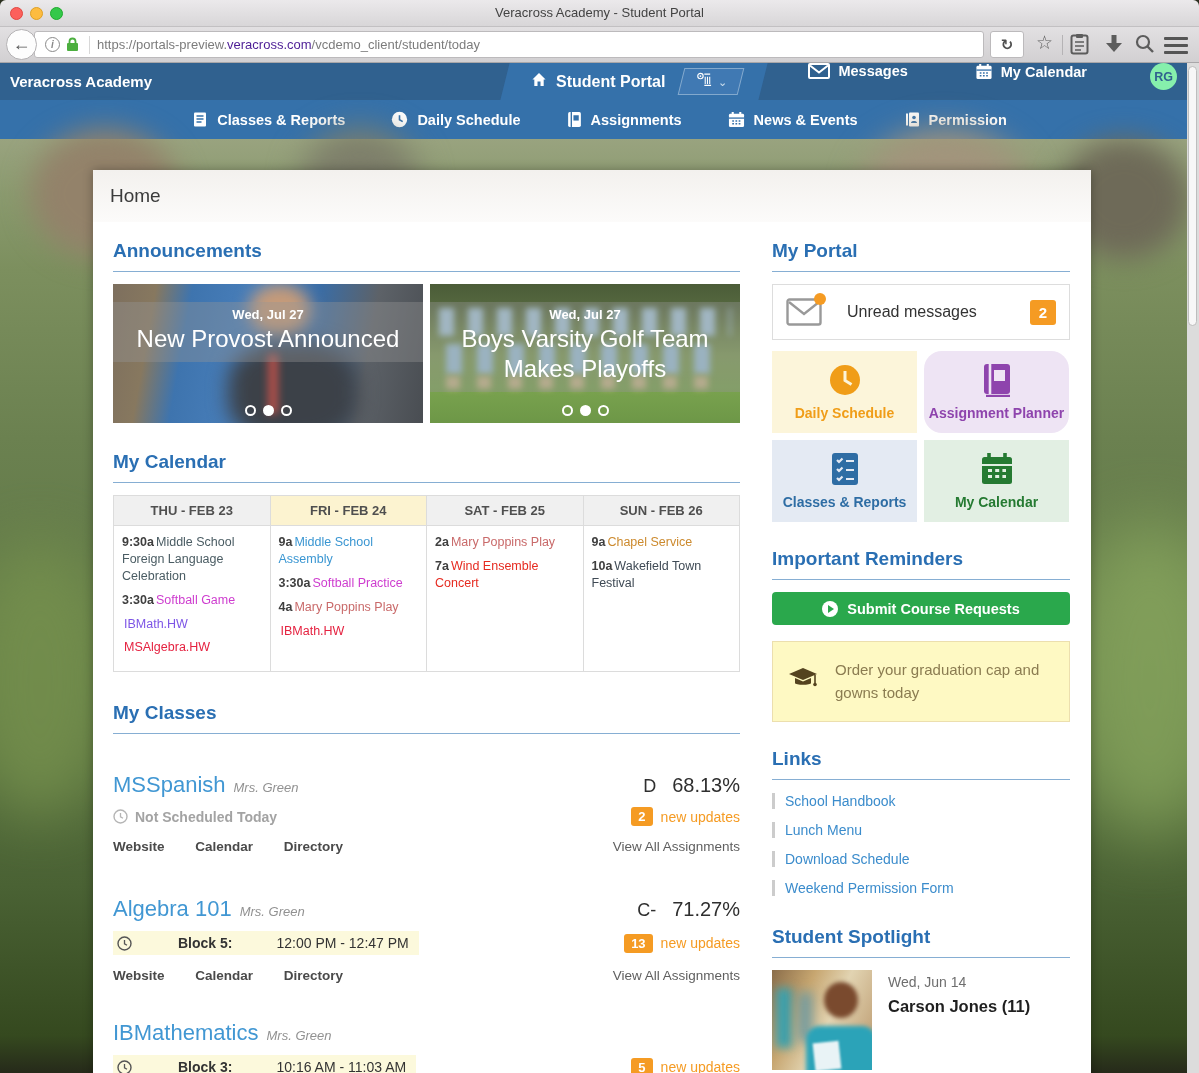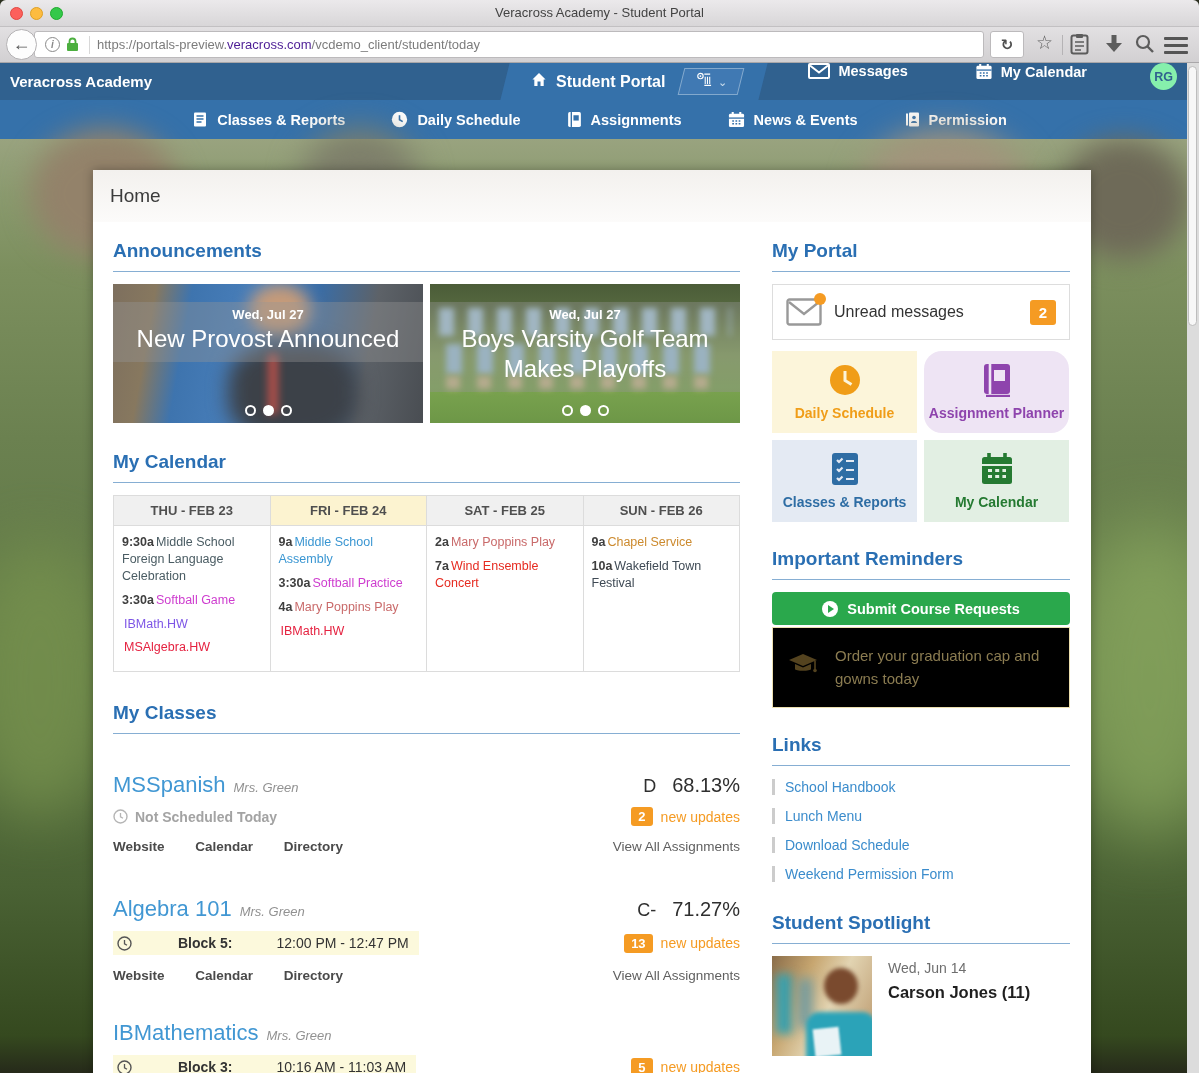--- a/index.html
+++ b/index.html
@@ -136,32 +136,32 @@
     padding:2px 7px; margin-right:8px; }
   .upd-text { color:#f59b23; font-size:14px; }
   .crow3 { margin-top:13px; display:flex; justify-content:space-between; font-size:13.5px; }
   .clinks span { color:#4a4a4a; font-weight:bold; margin-right:27px; }
   .view-all { color:#5f5f5f; }
 
   
   .unread-card { border:1px solid #ddd; display:flex; align-items:center; padding:12px 13px; height:56px; }
   .env-wrap { position:relative; width:36px; height:28px; }
   .env-dot { position:absolute; right:-4px; top:-5px; width:12px; height:12px; border-radius:50%; background:#f59b23; }
-  .unread-label { font-size:16px; color:#333; margin-left:12px; flex:1; }
+  .unread-label { font-size:16px; color:#333; margin-left:25px; flex:1; }
   .unread-badge { background:#f59b23; color:#fff; font-weight:bold; font-size:15px; border-radius:3px; padding:4px 9px; }
   .tiles { display:flex; flex-wrap:wrap; gap:7px; margin-top:11px; }
   .tile { width:145px; height:82px; display:flex; flex-direction:column; align-items:center; justify-content:center; }
   .tile-label { font-size:14px; font-weight:bold; margin-top:8px; }
   .rem-sec { margin-top:26px; }
   .green-btn { margin-top:10px; height:33px; background:#2aa84c; border-radius:4px; color:#fff;
     font-size:14.5px; font-weight:bold; display:flex; align-items:center; justify-content:center; }
   .play { position:relative; width:16px; height:16px; border-radius:50%; background:#fff; margin-right:9px; }
   .play::after { content:''; position:absolute; left:6px; top:4px; border-left:6px solid #2aa84c;
     border-top:4px solid rgba(0,0,0,0); border-bottom:4px solid rgba(0,0,0,0); }
-  .note-box { margin-top:2px; background:#000000; border:1px solid #ecdfae; padding:16px 14px; display:flex; align-items:center; }
+  .note-box { margin-top:16px; background:#fef9c3; border:1px solid #ecdfae; padding:16px 14px; display:flex; align-items:center; }
   .note-text { font-size:15px; color:#8b7c51; line-height:1.55; margin-left:16px; }
   .links-sec { margin-top:26px; }
   .link-item { border-left:3px solid #ccc; padding-left:10px; margin:13px 0; font-size:14px; color:#3b8ccc; }
   .spot-sec { margin-top:30px; }
   .spot-row { display:flex; margin-top:12px; }
   .spot-img { position:relative; width:100px; height:100px; overflow:hidden; flex:none;
     background:linear-gradient(115deg,#8a6d4a 0%,#c7a670 30%,#e2d4b2 55%,#b89468 100%); }
   .spot-img .fig  { position:absolute; left:4px; top:18px; width:16px; height:60px; background:#3aa0ad; filter:blur(5px); }
   .spot-img .fig2 { position:absolute; left:26px; top:22px; width:14px; height:50px; background:#6f9aa0; filter:blur(6px); }
   .spot-img .head { position:absolute; left:52px; top:12px; width:34px; height:36px; border-radius:50%; background:#7a4a2e; filter:blur(2px); }

